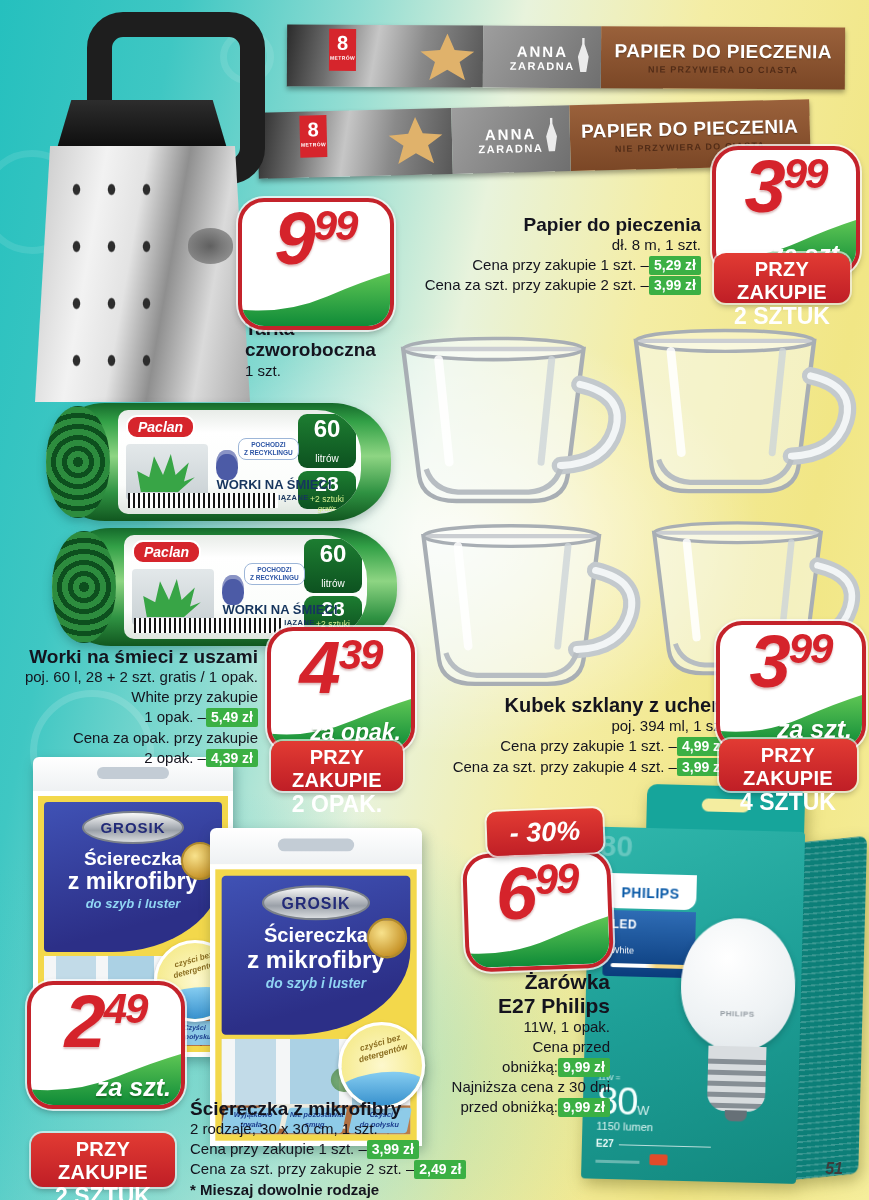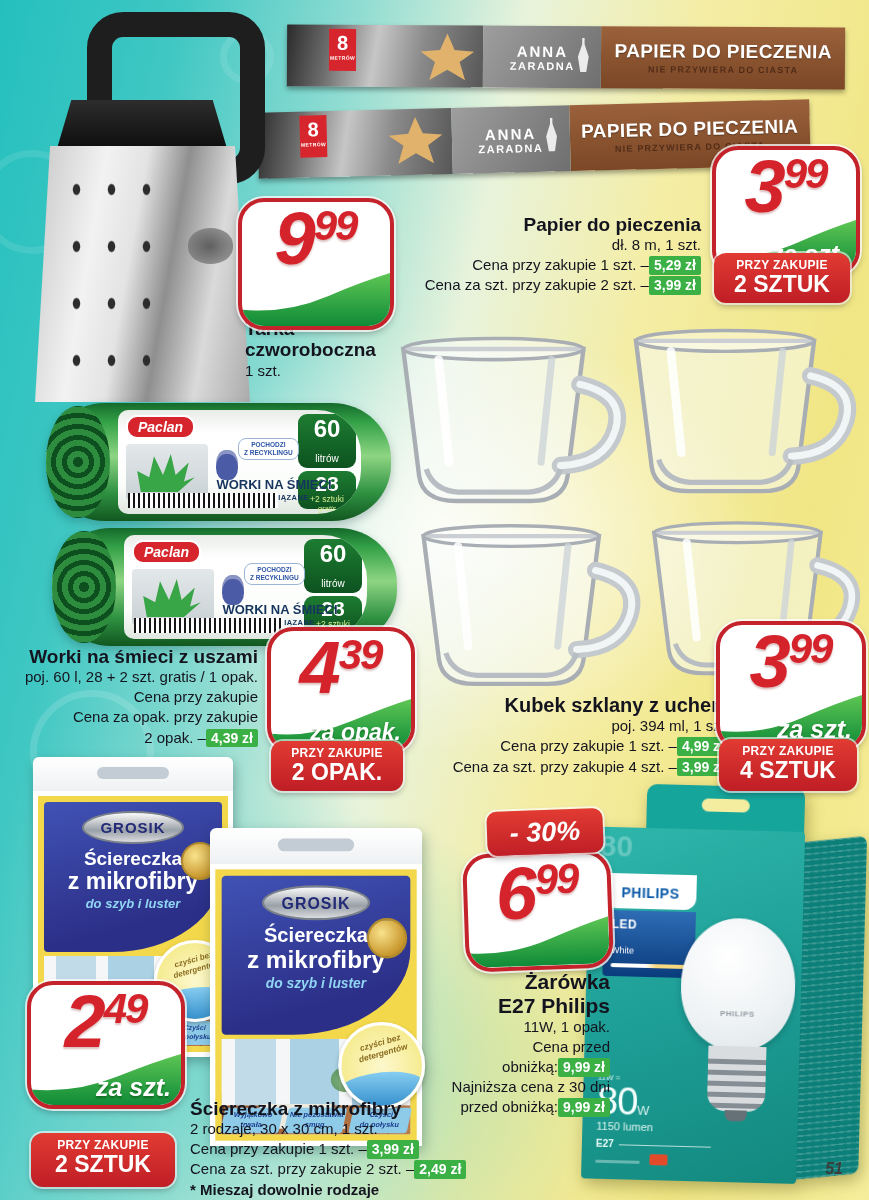--- a/index.html
+++ b/index.html
@@ -16,21 +16,21 @@
   .pb-num{position:absolute;top:0;left:0;right:4px;text-align:center;font-style:italic;font-weight:bold;
     color:#d5232b;line-height:1;text-shadow:0 2px 2px rgba(120,0,0,.25);}
   .pb-main{font-size:74px;letter-spacing:-5px;}
   .pb-sup{font-size:42px;vertical-align:top;position:relative;top:3px;left:3px;letter-spacing:-2px;}
   .pb-swoosh{position:absolute;left:0;right:0;bottom:0;height:46%;width:100%;}
   .pb-unit{position:absolute;right:10px;bottom:3px;color:#fff;font-weight:bold;font-style:italic;
     font-size:25px;text-shadow:0 2px 2px rgba(0,60,0,.45);z-index:2;}
   
   .qty-box{position:absolute;background:linear-gradient(#e23b33,#bf1e26);border-radius:12px;color:#fff;
     text-align:center;font-weight:bold;box-shadow:0 0 0 2px rgba(255,255,255,.6),0 3px 6px rgba(0,0,0,.3);z-index:6;}
-  .qty-l1{font-size:12px;margin-top:5px;letter-spacing:.3px;}
+  .qty-l1{font-size:20px;margin-top:5px;letter-spacing:.3px;}
   .qty-l2{font-size:23px;line-height:1.05;}
   
   .disc-badge{position:absolute;background:linear-gradient(#e23b33,#c01f26);border-radius:10px;color:#fff;
     font-weight:bold;font-size:27px;font-style:italic;display:flex;align-items:center;justify-content:center;
     box-shadow:0 0 0 2px rgba(255,255,255,.7),0 3px 6px rgba(0,0,0,.3);z-index:7;}
   
   .ptext{position:absolute;text-align:right;font-size:15px;line-height:1.34;color:#14141e;z-index:5;}
   .ptext.left{text-align:left;}
   .pname{font-weight:bold;font-size:19px;line-height:1.12;}
   .pline{white-space:nowrap;}
@@ -375,21 +375,22 @@
       <div class="rl-mascot"></div>
       <div class="rl-text"><span>WORKI</span> <span>NA ŚMIECI</span></div>
       <div class="rl-text2">ŁATWO WIĄZANE</div>
       <div class="rl-barcode"></div>
     </div>
   </div>
 
   <div class="ptext" style="right:611px;top:646px;">
     <div class="pname">Worki na śmieci z uszami</div>
     <div>poj. 60 l, 28 + 2 szt. gratis / 1 opak.</div>
-    <div>Cena przy zakupie</div>
+    <div>White przy zakupie</div>
+    <div class="pline"><span>1 opak. –</span><span class="chip">5,49 zł</span></div>
     <div>Cena za opak. przy zakupie</div>
     <div class="pline"><span>2 opak. –</span><span class="chip">4,39 zł</span></div>
   </div>
   <div class="price-badge" style="left:267px;top:627px;width:140px;height:118px;">
     <div class="pb-num">
       <span class="pb-main">4</span><span class="pb-sup">39</span>
     </div>
     <svg class="pb-swoosh" viewBox="0 0 100 42" preserveAspectRatio="none">
         <path d="M0,30 Q30,33 58,20 Q82,9 100,3 L100,42 L0,42 Z" fill="url(#swg)"></path>
       </svg>

